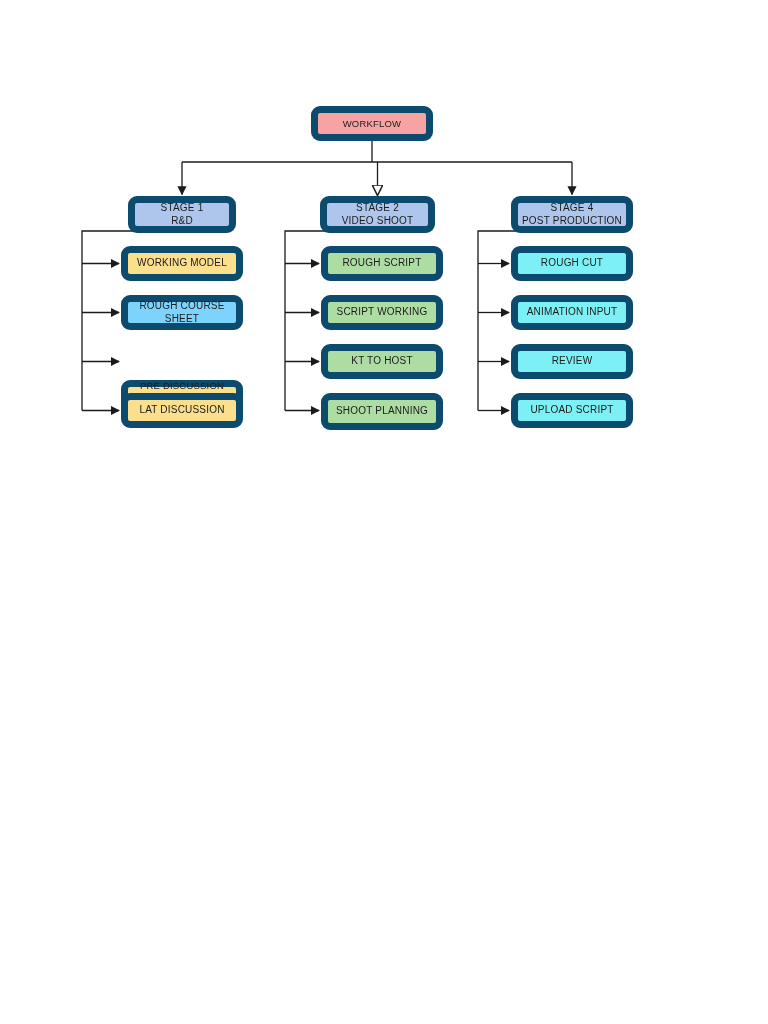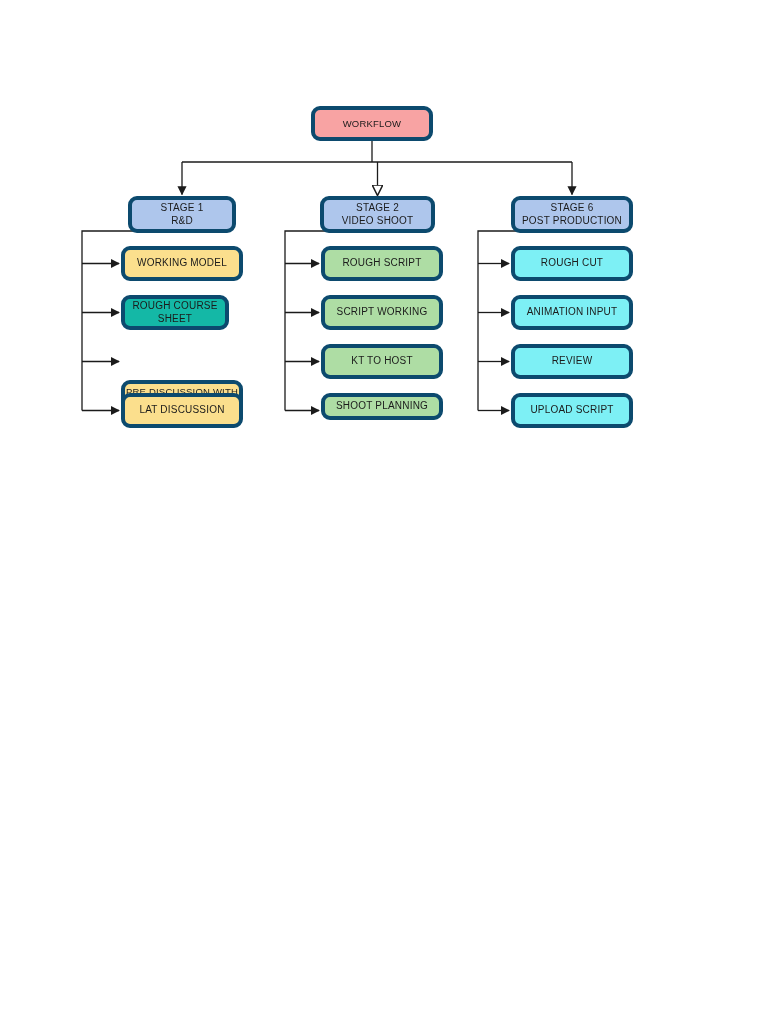--- a/index.html
+++ b/index.html
@@ -22,21 +22,21 @@
   #edges {
     position: absolute;
     left: 0;
     top: 0;
     width: 768px;
     height: 1024px;
   }
   .node {
     position: absolute;
     box-sizing: border-box;
-    border: 4px solid #0c4a6e;
+    border: 7px solid #0c4a6e;
     border-radius: 9px;
     display: flex;
     align-items: center;
     justify-content: center;
     text-align: center;
     color: #1b1b1b;
     letter-spacing: 0.2px;
     line-height: 1.25;
     white-space: pre-line;
     z-index: 2;
@@ -91,32 +91,32 @@
         <path d="M 478 361.5 L 509 361.5" marker-end="url(#arrow-filled)"></path>
         <path d="M 478 410.5 L 509 410.5" marker-end="url(#arrow-filled)"></path>
       </g>
   </svg>
 
   <div id="nodes-layer">
       <div class="node root-node" style="left: 311px; top: 106px; width: 122px; height: 35px; background: rgb(248, 163, 163);">WORKFLOW</div>
       <div class="node stage-node" style="left: 128px; top: 196px; width: 108px; height: 37px; background: rgb(174, 198, 236);">STAGE 1
 R&amp;D</div>
       <div class="node task-node" style="left: 121px; top: 246px; width: 122px; height: 35px; background: rgb(251, 223, 141);">WORKING MODEL</div>
-      <div class="node task-node" style="left: 121px; top: 295px; width: 108px; height: 35px; background: #14b8a6;">ROUGH COURSE
+      <div class="node task-node" style="left: 121px; top: 295px; width: 122px; height: 35px; background: #7dd3fc;">ROUGH COURSE
 SHEET</div>
       <div class="node task-node overflow-text" style="left: 121px; top: 344px; width: 122px; height: 35px; background: rgb(251, 223, 141); font-size: 9.5px; margin-top: 36px;">PRE DISCUSSION WITH
 TRAINER</div>
       <div class="node task-node" style="left: 121px; top: 393px; width: 122px; height: 35px; background: rgb(251, 223, 141);">LAT DISCUSSION</div>
       <div class="node stage-node" style="left: 320px; top: 196px; width: 115px; height: 37px; background: rgb(174, 198, 236);">STAGE 2
 VIDEO SHOOT</div>
       <div class="node task-node" style="left: 321px; top: 246px; width: 122px; height: 35px; background: rgb(174, 221, 164);">ROUGH SCRIPT</div>
       <div class="node task-node" style="left: 321px; top: 295px; width: 122px; height: 35px; background: rgb(174, 221, 164);">SCRIPT WORKING</div>
       <div class="node task-node" style="left: 321px; top: 344px; width: 122px; height: 35px; background: rgb(174, 221, 164);">KT TO HOST</div>
-      <div class="node task-node" style="left: 321px; top: 393px; width: 122px; height: 27px; background: rgb(174, 221, 164);">SHOOT PLANNING</div>
-      <div class="node stage-node" style="left: 511px; top: 196px; width: 122px; height: 37px; background: rgb(174, 198, 236);">STAGE 6
+      <div class="node task-node" style="left: 321px; top: 393px; width: 122px; height: 37px; background: rgb(174, 221, 164);">SHOOT PLANNING</div>
+      <div class="node stage-node" style="left: 511px; top: 196px; width: 122px; height: 37px; background: rgb(174, 198, 236);">STAGE 4
 POST PRODUCTION</div>
       <div class="node task-node" style="left: 511px; top: 246px; width: 122px; height: 35px; background: rgb(125, 240, 245);">ROUGH CUT</div>
       <div class="node task-node" style="left: 511px; top: 295px; width: 122px; height: 35px; background: rgb(125, 240, 245);">ANIMATION INPUT</div>
       <div class="node task-node" style="left: 511px; top: 344px; width: 122px; height: 35px; background: rgb(125, 240, 245);">REVIEW</div>
       <div class="node task-node" style="left: 511px; top: 393px; width: 122px; height: 35px; background: rgb(125, 240, 245);">UPLOAD SCRIPT</div>
     </div>
 
 </div>
 
 </body></html>

